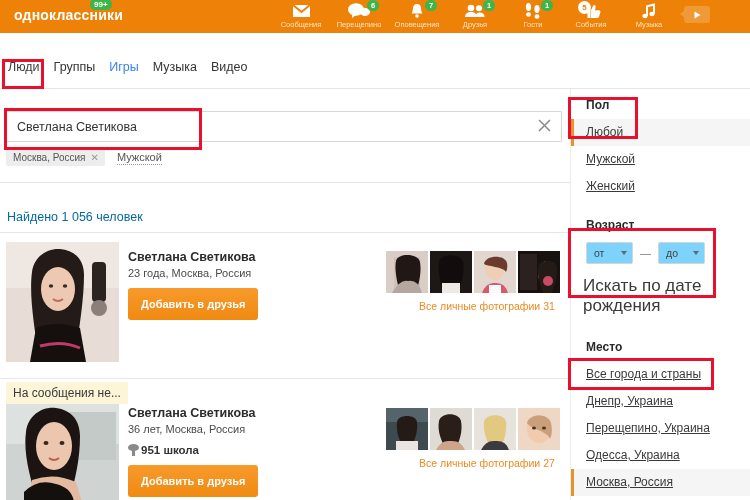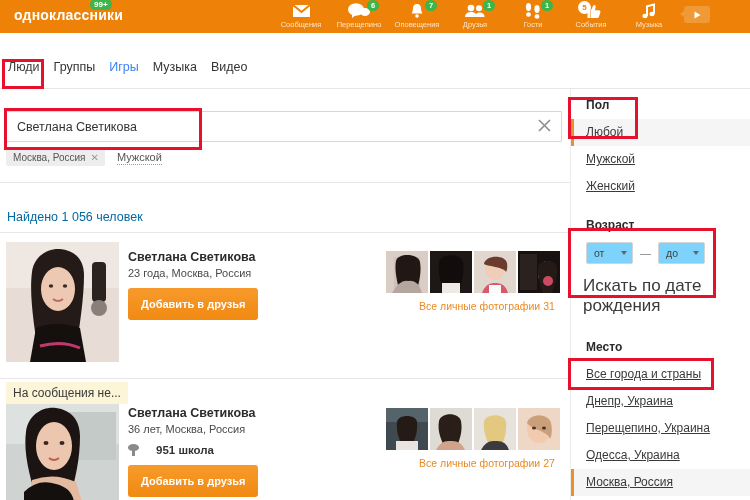--- a/index.html
+++ b/index.html
@@ -142,21 +142,21 @@
     overflow: hidden; background: #d8cfc9;
   }
   .card .name {
     position: absolute; font-size: 12.5px; font-weight: bold; color: #2b2b2b;
   }
   .card .meta {
     position: absolute; font-size: 11px; color: #4a4a4a;
   }
   .card .school {
     position: absolute; font-size: 11.5px; color: #333; font-weight: bold;
-    display: flex; align-items: center; gap: 17px;
+    display: flex; align-items: center; gap: 2px;
   }
   .school .gicon {
     width: 11px; height: 12px; position: relative; display: inline-block;
   }
   .school .gicon:before{
     content:""; position:absolute; left:0; top:0; width:11px; height:7px;
     background:#8a8a8a; border-radius:50% 50% 45% 45%;
   }
   .school .gicon:after{
     content:""; position:absolute; left:4px; top:6px; width:3px; height:6px; background:#8a8a8a;

